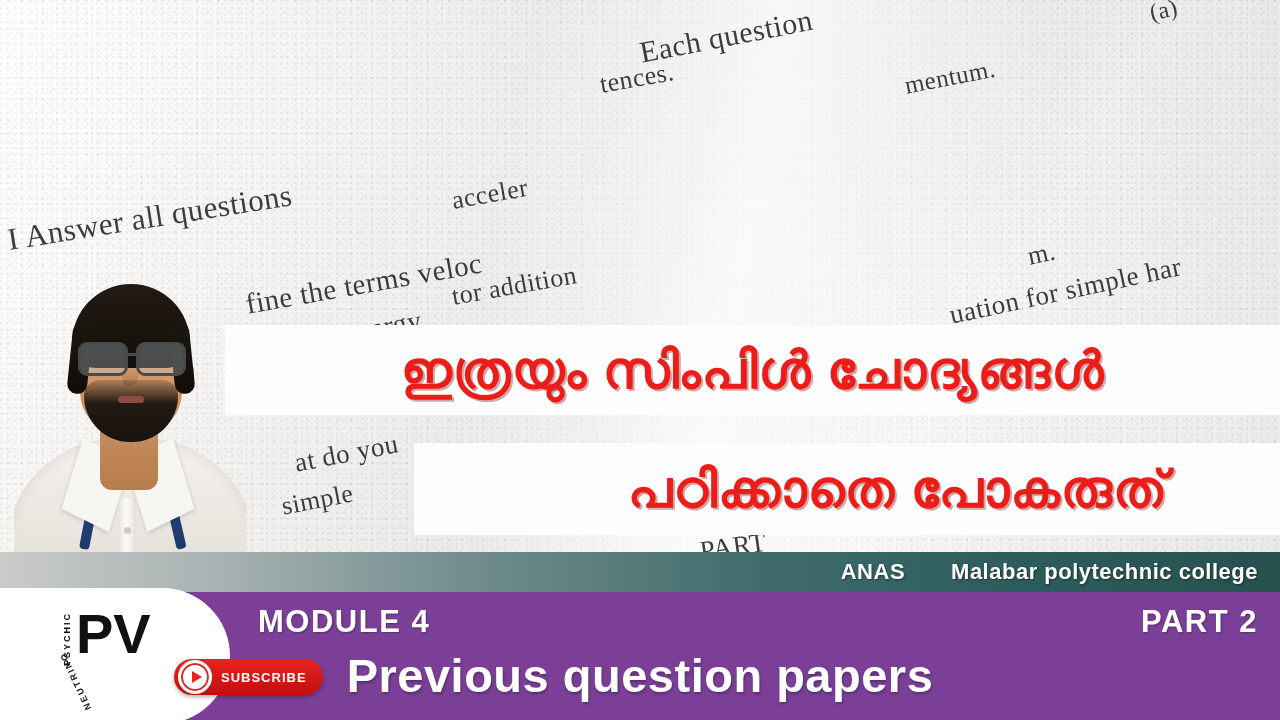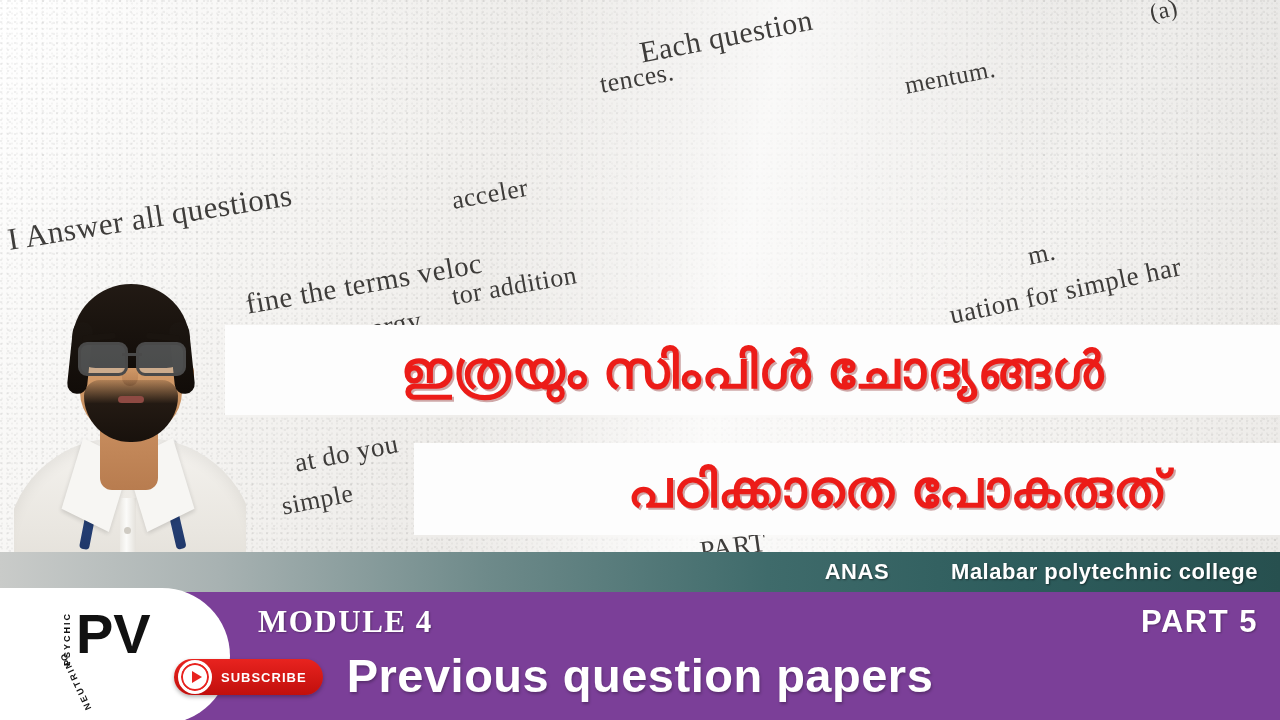--- a/index.html
+++ b/index.html
@@ -162,34 +162,34 @@
   }
   .ph-ear{position:absolute;top:96px;width:14px;height:24px;background:#c98f60;border-radius:7px;}
   .ph-ear.l{left:58px;} .ph-ear.r{left:166px;}
 
   
   .teal-bar{
     position:absolute;left:0;top:552px;width:1280px;height:40px;z-index:9;
     background:linear-gradient(90deg,#c9cbc9 0%,#a8b2b2 17%,#6e8a8a 38%,#3f6b6b 60%,#2d5c5c 80%,#27504f 100%);
     display:flex;align-items:center;justify-content:flex-end;
   }
-  .teal-inner{display:flex;align-items:center;gap:62px;padding-right:22px;}
+  .teal-inner{display:flex;align-items:center;gap:46px;padding-right:22px;}
   .teal-name,.teal-college{
     color:#fff;font-weight:700;font-size:22px;letter-spacing:.5px;
     text-shadow:1px 1px 2px rgba(0,0,0,.45);
   }
 
   
   .purple-bar{
     position:absolute;left:0;top:592px;width:1280px;height:128px;z-index:10;
     background:#7b3f98;overflow:hidden;
   }
   .purple-bar .module{
     position:absolute;left:258px;top:12px;color:#fff;font-weight:700;font-size:31px;
-    letter-spacing:1.5px;text-shadow:1px 1px 2px rgba(0,0,0,.3);font-family:Liberation Serif, serif;
+    letter-spacing:1.5px;text-shadow:1px 1px 2px rgba(0,0,0,.3);
   }
   .purple-bar .part{
     position:absolute;right:22px;top:12px;color:#fff;font-weight:700;font-size:31px;
     letter-spacing:1.5px;text-shadow:1px 1px 2px rgba(0,0,0,.3);
   }
   .purple-bar .subtitle{
     position:absolute;left:0;right:0;top:56px;text-align:center;
     color:#fff;font-weight:700;font-size:47px;letter-spacing:.5px;
     text-shadow:1px 2px 3px rgba(0,0,0,.28);
   }
@@ -291,21 +291,21 @@
 
   <div class="teal-bar">
     <div class="teal-inner">
       <span class="teal-name">ANAS</span>
       <span class="teal-college">Malabar polytechnic college</span>
     </div>
   </div>
 
   <div class="purple-bar">
     <span class="module">MODULE 4</span>
-    <span class="part">PART 5</span>
+    <span class="part">PART 2</span>
     <span class="subtitle">Previous question papers</span>
   </div>
 
   <div class="white-panel"></div>
 
   <div class="logo">
     <span class="logo-pv">PV</span>
     <span class="logo-arc top">PSYCHIC</span>
     <span class="logo-arc bottom">NEUTRINO</span>
   </div>

